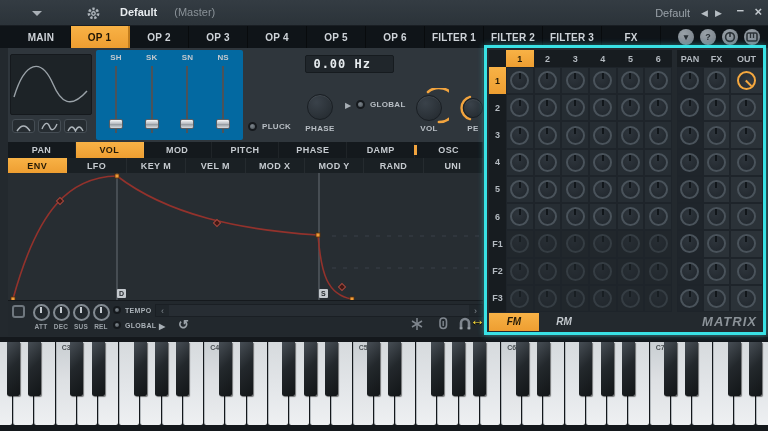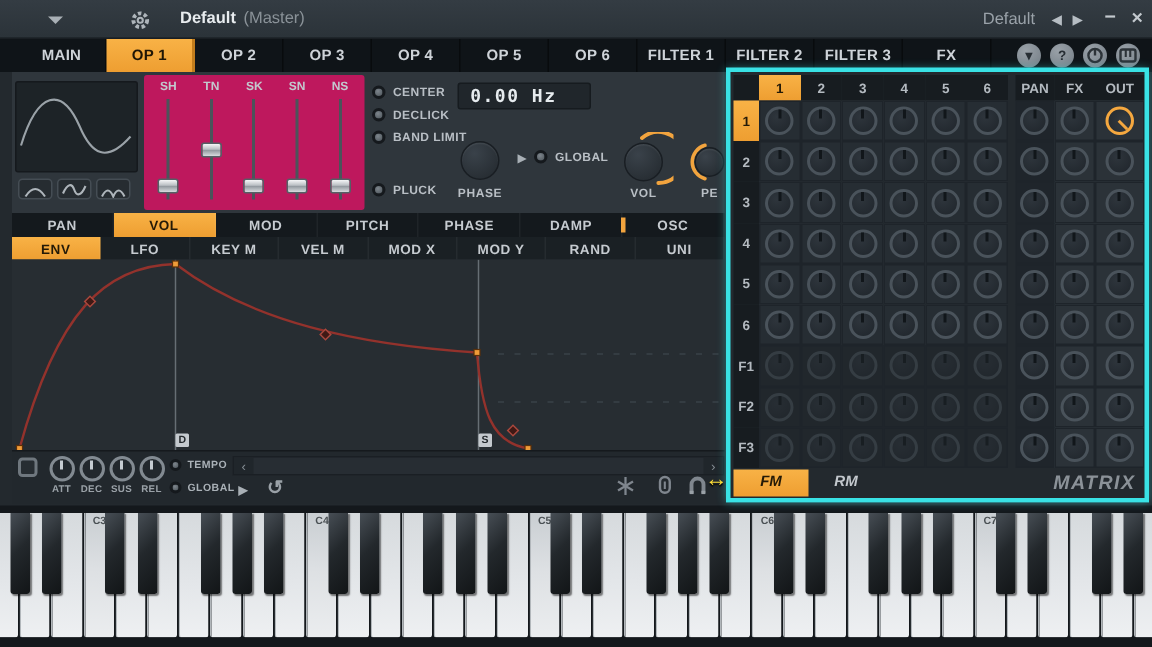--- a/index.html
+++ b/index.html
@@ -6,21 +6,21 @@
   *{box-sizing:border-box;font-family:"Liberation Sans",sans-serif;}
   #app{position:relative;width:768px;height:431px;background:#23292e;overflow:hidden;}
 
   
   .titlebar{position:absolute;left:0;top:0;width:768px;height:26px;
     background:linear-gradient(#343c43,#2b3339);border-bottom:1px solid #191e23;}
   .tb-caret{position:absolute;left:32px;top:11px;width:0;height:0;
     border-left:5px solid transparent;border-right:5px solid transparent;border-top:5px solid #a9b0b6;}
   .tb-gear{position:absolute;left:86px;top:6px;}
   .tb-title{position:absolute;left:120px;top:6px;font-size:11px;font-weight:bold;color:#e8ecef;}
-  .tb-sub{color:#8a9298;font-weight:normal;margin-left:5px;}
+  .tb-sub{color:#8a9298;font-weight:normal;margin-left:17px;}
   .tb-preset{position:absolute;right:78px;top:7px;font-size:11px;color:#9aa2a9;}
   .tb-nav{position:absolute;top:8px;font-size:9px;color:#b6bdc3;cursor:default;}
   .tb-min{position:absolute;right:24px;top:3px;font-size:13px;color:#c3c9ce;font-weight:bold;}
   .tb-close{position:absolute;right:6px;top:4px;font-size:13px;color:#c3c9ce;font-weight:bold;}
 
   
   .tabstrip{position:absolute;left:0;top:26px;width:768px;height:22px;background:#0f1418;display:flex;align-items:stretch;}
   .tabstrip .pad{width:12px;}
   .tab{width:59px;display:flex;align-items:center;justify-content:center;font-size:10px;font-weight:bold;
     color:#ced3d8;border-right:1px solid rgba(0,0,0,.45);letter-spacing:.2px;}
@@ -28,21 +28,21 @@
   .circle-btns{margin-left:auto;display:flex;align-items:center;gap:6px;padding-right:8px;}
   .cbtn{width:16px;height:16px;border-radius:50%;background:radial-gradient(circle at 35% 30%,#99a1a8,#747d85);
     display:flex;align-items:center;justify-content:center;font-size:9px;font-weight:bold;color:#272e34;}
 
   
   .op-section{position:absolute;left:8px;top:48px;width:475px;height:94px;background:#2f363c;}
   .wave-panel{position:absolute;left:2px;top:6px;width:82px;height:61px;background:#1d2327;
     border:1px solid #15191d;border-radius:2px;}
   .wave-btn{position:absolute;top:71px;width:23px;height:14px;background:#262c31;border:1px solid #454d54;
     border-radius:3px;display:flex;align-items:center;justify-content:center;}
-  .slider-panel{position:absolute;left:88px;top:2px;width:147px;height:90px;background:#be185d;border-radius:2px;
+  .slider-panel{position:absolute;left:88px;top:2px;width:147px;height:90px;background:#0369a1;border-radius:2px;
     display:flex;justify-content:space-around;padding:3px 2px;}
   .slider{position:relative;width:22px;height:84px;}
   .slider-label{position:absolute;top:0;width:100%;text-align:center;font-size:8px;font-weight:bold;color:#c3c9ce;}
   .slider-track{position:absolute;left:50%;top:13px;bottom:4px;width:2px;margin-left:-1px;background:#4b535a;}
   .slider-fill{position:absolute;bottom:0;left:0;width:100%;background:#e89a33;}
   .slider-thumb{position:absolute;left:50%;margin-left:-7px;width:14px;height:10px;border-radius:2px;
     background:linear-gradient(#f5f6f7,#b9bec3 45%,#8f969c 50%,#d7dbde);border:1px solid #565e65;}
   .ctrl{position:absolute;}
   .toggle{display:flex;align-items:center;gap:5px;margin-bottom:6px;}
   .led{width:9px;height:9px;border-radius:50%;background:radial-gradient(circle at 40% 35%,#7d858c,#4b5359);
@@ -219,56 +219,37 @@
       </div>
 
     <div class="slider-panel">
         <div id="sliders" style="display:flex;width:100%;justify-content:space-around;">
           <div class="slider">
             <div class="slider-label">SH</div>
             <div class="slider-track"></div>
             <div class="slider-thumb" style="bottom: 7.92px;"></div>
           </div>
           <div class="slider">
-            <div class="slider-label">TN</div>
-            <div class="slider-track"></div>
-            <div class="slider-thumb" style="bottom: 32px;"></div>
-          </div>
-          <div class="slider">
             <div class="slider-label">SK</div>
             <div class="slider-track"></div>
             <div class="slider-thumb" style="bottom: 7.92px;"></div>
           </div>
           <div class="slider">
             <div class="slider-label">SN</div>
             <div class="slider-track"></div>
             <div class="slider-thumb" style="bottom: 7.92px;"></div>
           </div>
           <div class="slider">
             <div class="slider-label">NS</div>
             <div class="slider-track"></div>
             <div class="slider-thumb" style="bottom: 7.92px;"></div>
           </div>
         </div>
       </div>
 
-    <div class="ctrl" style="left:240px;top:9px;" id="toggles-top">
-        <div class="toggle">
-          <div class="led"></div>
-          <span>CENTER</span>
-        </div>
-        <div class="toggle">
-          <div class="led"></div>
-          <span>DECLICK</span>
-        </div>
-        <div class="toggle">
-          <div class="led"></div>
-          <span>BAND LIMIT</span>
-        </div>
-      </div>
     <div class="ctrl" style="left:240px;top:74px;" id="pluck-slot">
         <div class="toggle">
           <div class="led"></div>
           <span>PLUCK</span>
         </div>
       </div>
 
     <div class="disp" style="left:297px;top:7px;width:89px;">0.00 Hz</div>
 
     <div class="opknob" style="left:299px;top:46px;width:26px;height:26px;"></div>

